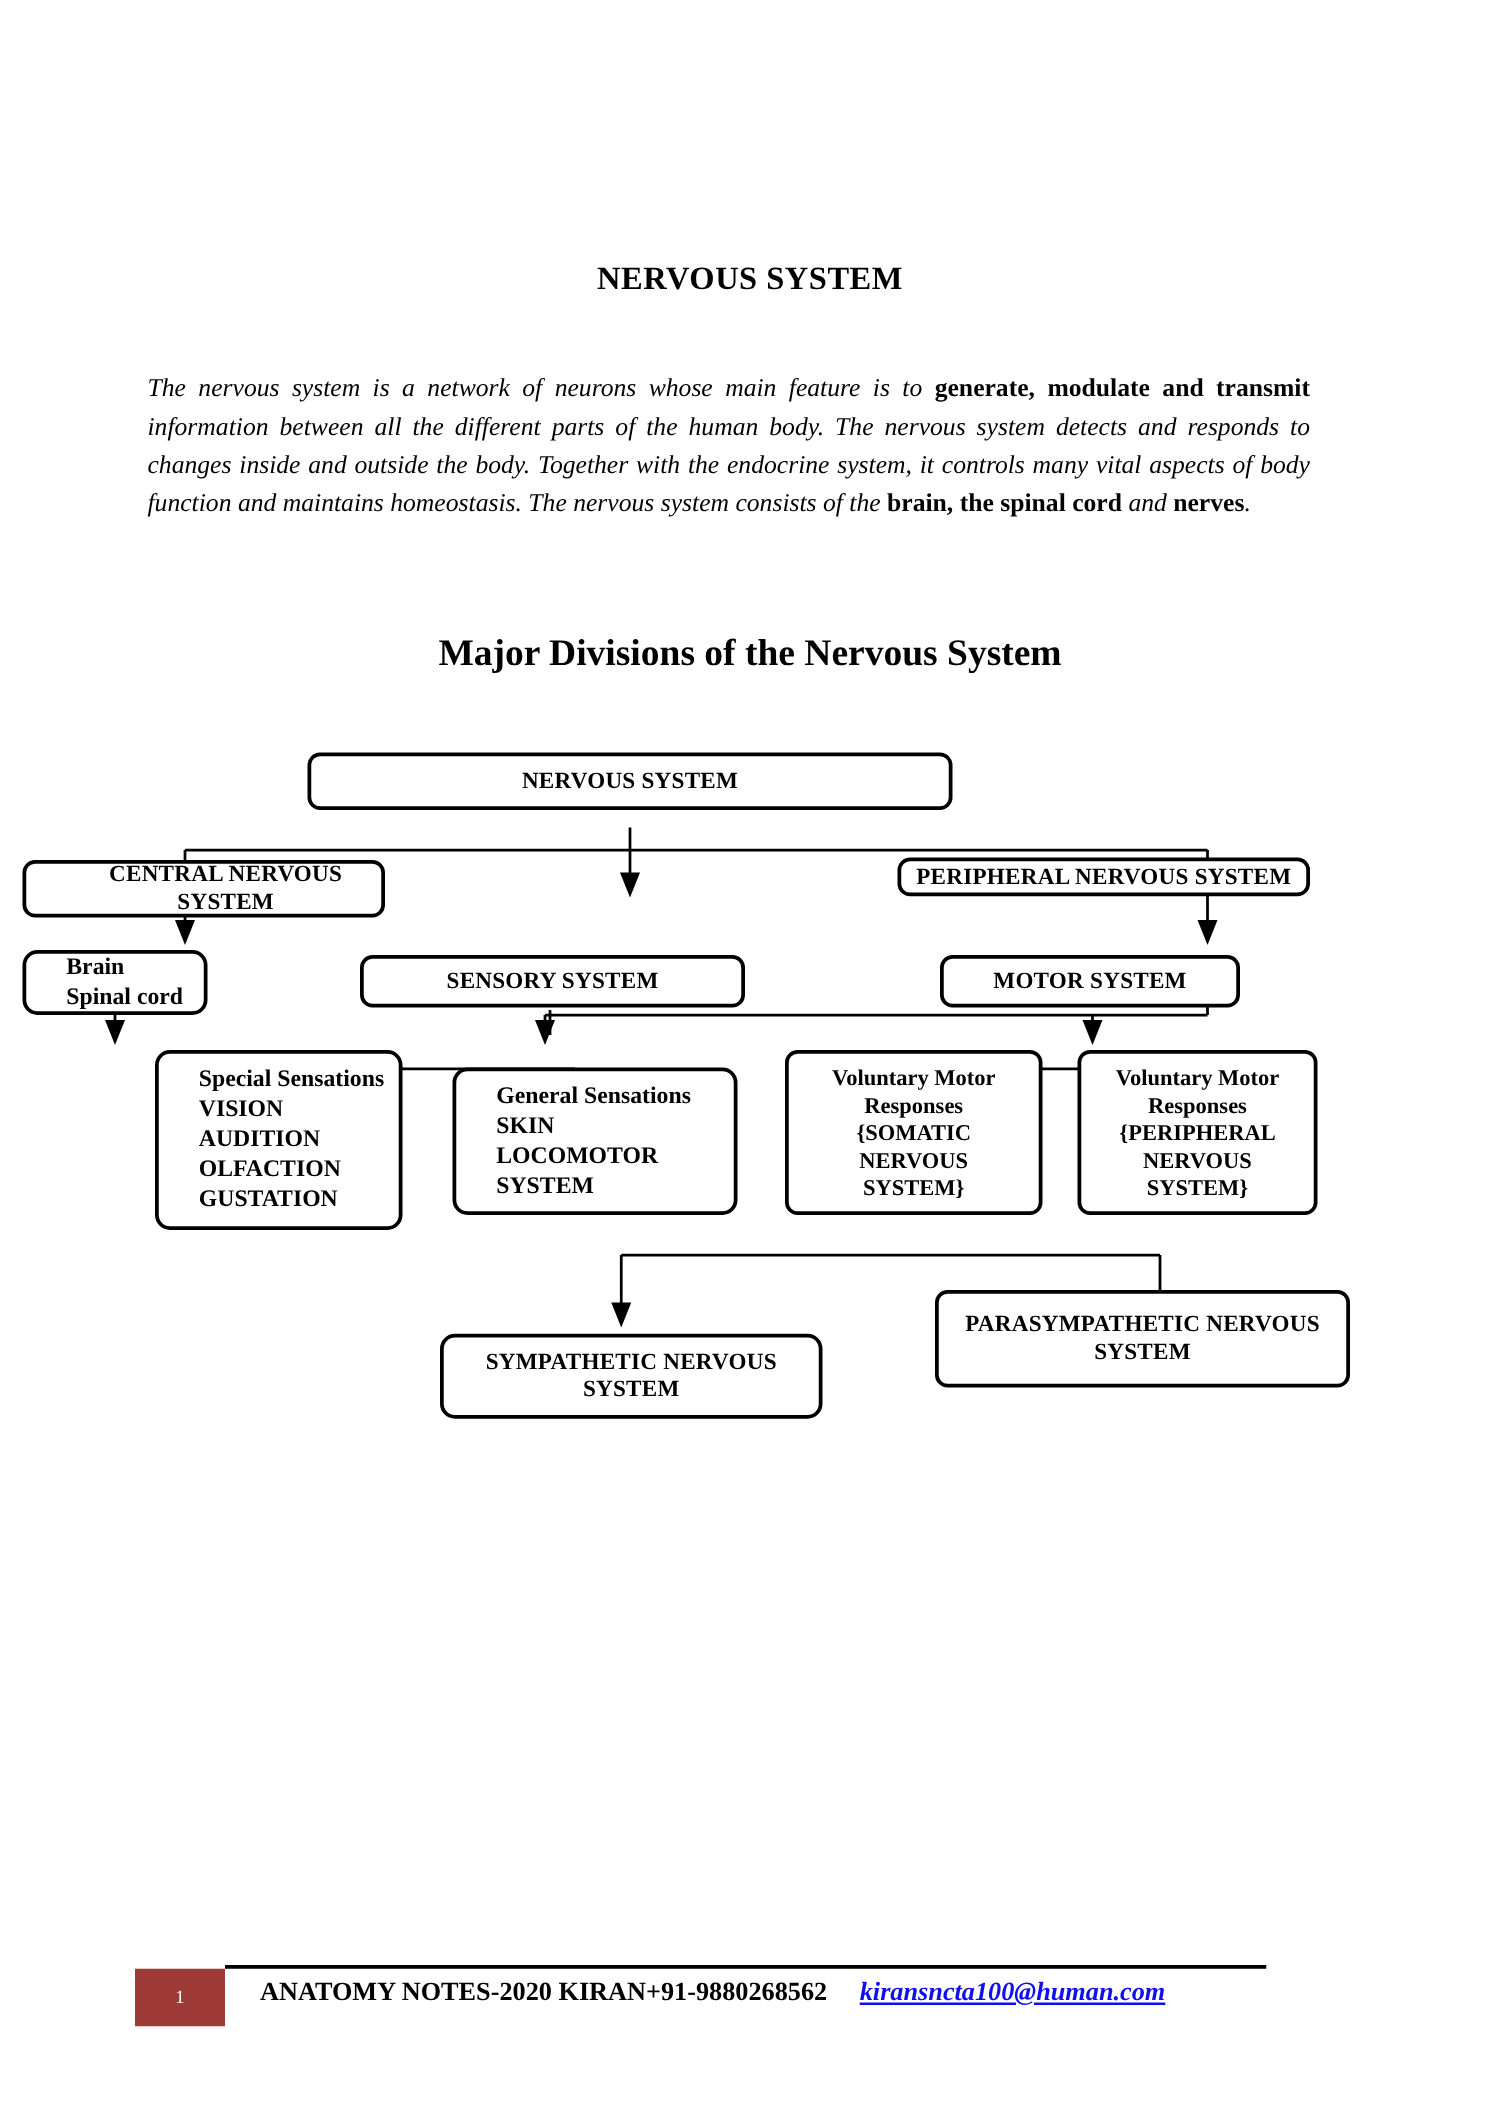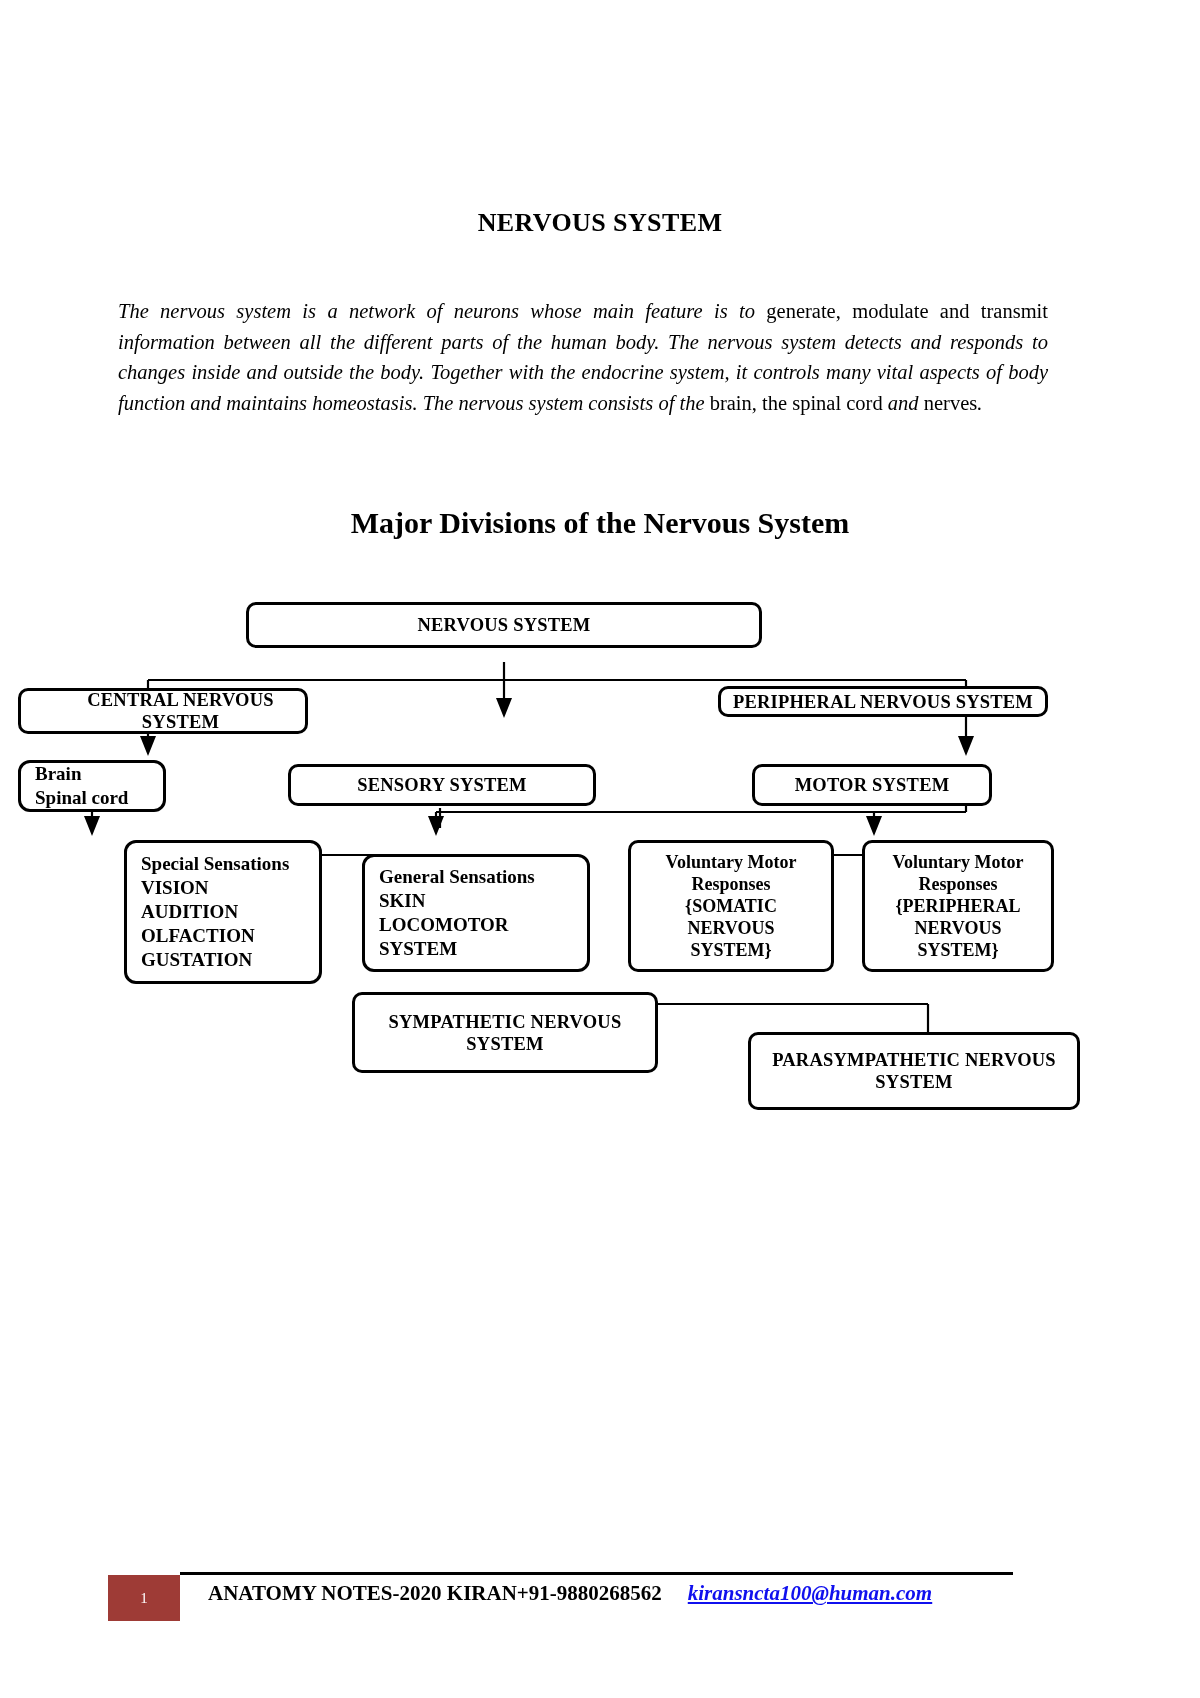--- a/index.html
+++ b/index.html
@@ -42,21 +42,21 @@
     top: 296px;
     width: 930px;
     font-style: italic;
     font-size: 20.5px;
     line-height: 30.5px;
     text-align: justify;
     text-justify: inter-word;
   }
   .intro b {
     font-style: normal;
-    font-weight: normal;
+    font-weight: bold;
   }
   .intro .bi {
     font-style: italic;
     font-weight: normal;
   }
 
   
   .section-heading {
     position: absolute;
     left: 0;
@@ -95,21 +95,21 @@
     font-weight: bold;
     font-size: 18px;
     line-height: 22px;
     padding: 2px 8px;
     pointer-events: auto;
   }
   .node.small-caps-node { font-size: 18.5px; letter-spacing: 0.2px; }
   .node.list-node {
     justify-content: flex-start;
     text-align: left;
-    padding-left: 14px;
+    padding-left: 32px;
     font-size: 19px;
     line-height: 24px;
     border-radius: 12px;
   }
   .node .lines { display: block; width: 100%; }
 
   
   .footer-rule {
     position: absolute;
     left: 180px;
@@ -271,21 +271,21 @@
     <div class="node" style="left:862px; top:840px; width:192px; height:132px;">
       <span class="lines">
         <span>Voluntary Motor</span><br>
         <span>Responses</span><br>
         <span>{PERIPHERAL</span><br>
         <span>NERVOUS</span><br>
         <span>SYSTEM}</span>
       </span>
     </div>
 
-    <div class="node small-caps-node" style="left:352px; top:992px; width:306px; height:81px;">
+    <div class="node small-caps-node" style="left:352px; top:1067px; width:306px; height:68px;border-radius:12px;">
       <span class="lines">
         <span>SYMPATHETIC NERVOUS</span><br>
         <span>SYSTEM</span>
       </span>
     </div>
 
     <div class="node small-caps-node" style="left:748px; top:1032px; width:332px; height:78px;">
       <span class="lines">
         <span>PARASYMPATHETIC NERVOUS</span><br>
         <span>SYSTEM</span>

